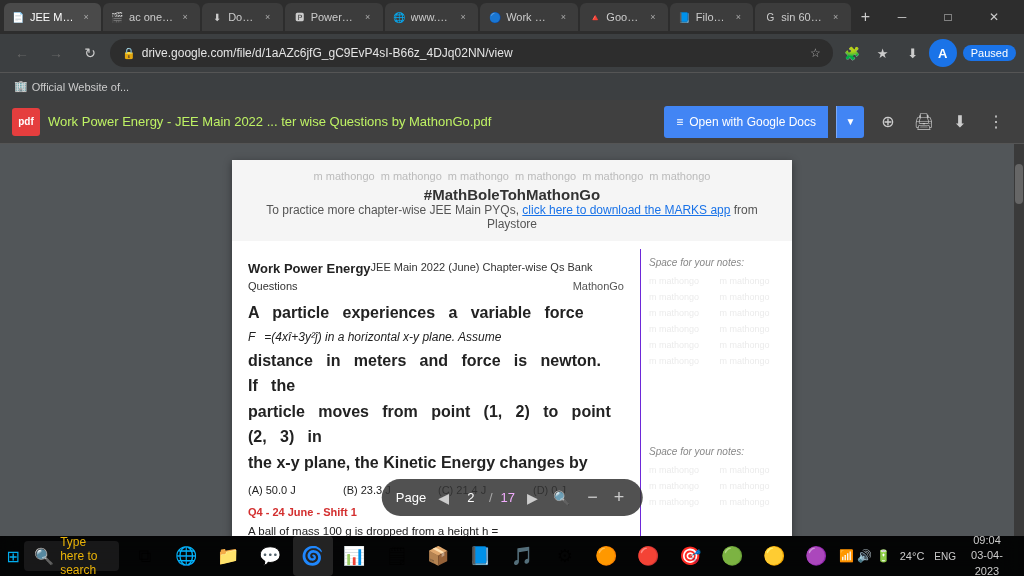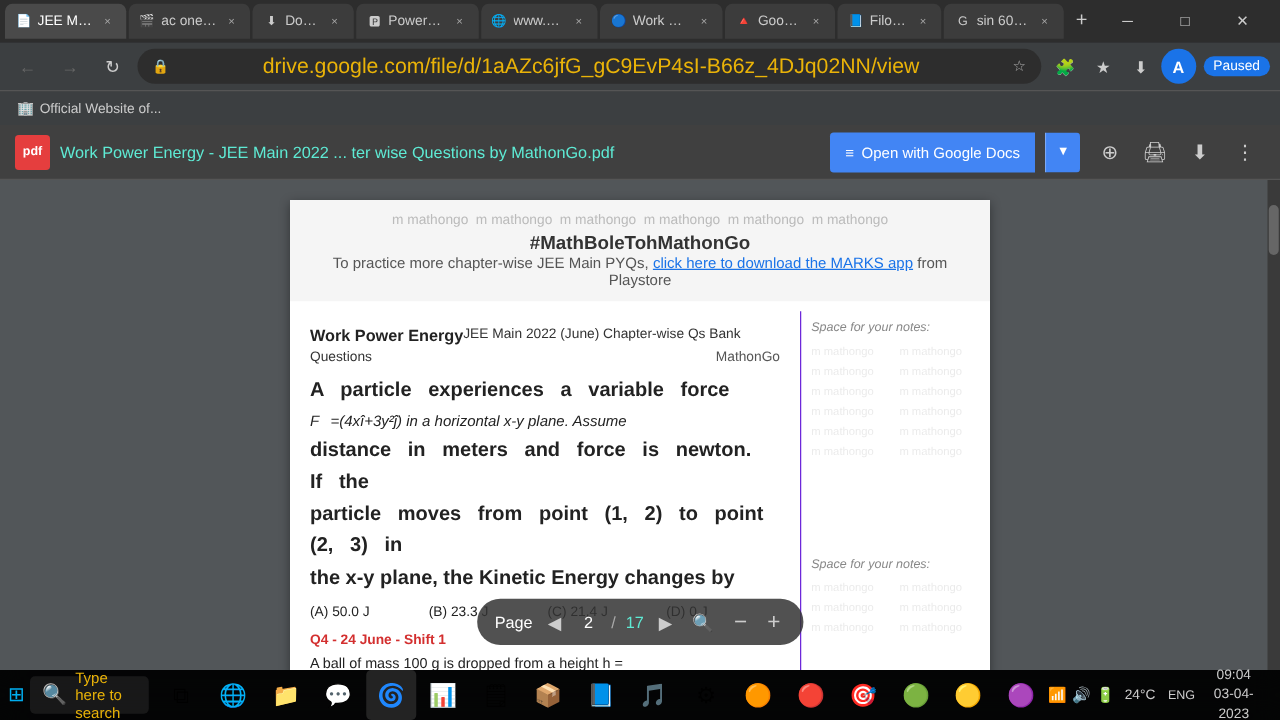--- a/index.html
+++ b/index.html
@@ -79,21 +79,21 @@
       flex: 1;
       height: 28px;
       background: #2d2d2d;
       border-radius: 14px;
       display: flex;
       align-items: center;
       padding: 0 12px;
       gap: 6px;
     }
     .address-bar .lock-icon { color: #4caf50; font-size: 11px; }
-    .address-text { color: #eab308; font-size: 17px; flex: 1; text-align: center; }
+    .address-text { color: #e5e5e5; font-size: 12px; flex: 1; }
     .address-bar .bookmark-icon { color: #aaa; font-size: 12px; }
     .nav-icons { display: flex; gap: 2px; align-items: center; }
     .nav-icon { width: 28px; height: 28px; display: flex; align-items: center; justify-content: center; color: #ccc; font-size: 13px; cursor: pointer; border-radius: 50%; }
     .profile-circle { width: 28px; height: 28px; border-radius: 50%; background: #1a73e8; color: white; display: flex; align-items: center; justify-content: center; font-size: 13px; font-weight: bold; cursor: pointer; }
     .paused-badge { background: #1a73e8; color: white; font-size: 11px; padding: 2px 8px; border-radius: 10px; margin-left: 4px; cursor: pointer; }
 
     
     .bookmarks-bar {
       background: #3c3f41;
       height: 28px;
@@ -109,21 +109,21 @@
     .pdf-toolbar {
       background: #404040;
       height: 44px;
       display: flex;
       align-items: center;
       padding: 0 12px;
       gap: 8px;
       border-bottom: 1px solid #555;
     }
     .pdf-icon { width: 28px; height: 28px; background: #e53e3e; display: flex; align-items: center; justify-content: center; color: white; font-size: 10px; font-weight: bold; border-radius: 3px; }
-    .pdf-title { color: #5eead4; font-size: 13px; flex: 1; white-space: nowrap; overflow: hidden; text-overflow: ellipsis; }
+    .pdf-title { color: #bef264; font-size: 13px; flex: 1; white-space: nowrap; overflow: hidden; text-overflow: ellipsis; }
     .open-docs-btn {
       display: flex;
       align-items: center;
       background: #4285f4;
       color: white;
       border: none;
       border-radius: 3px 0 0 3px;
       height: 32px;
       padding: 0 12px;
       font-size: 12px;
@@ -237,21 +237,21 @@
       display: flex;
       align-items: center;
       gap: 8px;
       padding: 6px 14px;
       font-size: 13px;
       z-index: 10;
     }
     .page-nav-btn { background: none; border: none; color: #ccc; cursor: pointer; font-size: 14px; padding: 2px 4px; }
     .page-input { background: none; border: none; color: white; font-size: 13px; width: 20px; text-align: center; }
     .page-sep { color: #aaa; }
-    .page-total { color: #5eead4; }
+    .page-total { color: #f0abfc; }
     .page-search-btn { background: none; border: none; color: #ccc; cursor: pointer; font-size: 14px; padding: 2px 4px; }
     .page-zoom-btn { background: none; border: none; color: #ccc; cursor: pointer; font-size: 18px; padding: 2px 4px; font-weight: 300; }
 
     
     .taskbar {
       position: fixed;
       bottom: 0;
       left: 0;
       right: 0;
       height: 40px;

